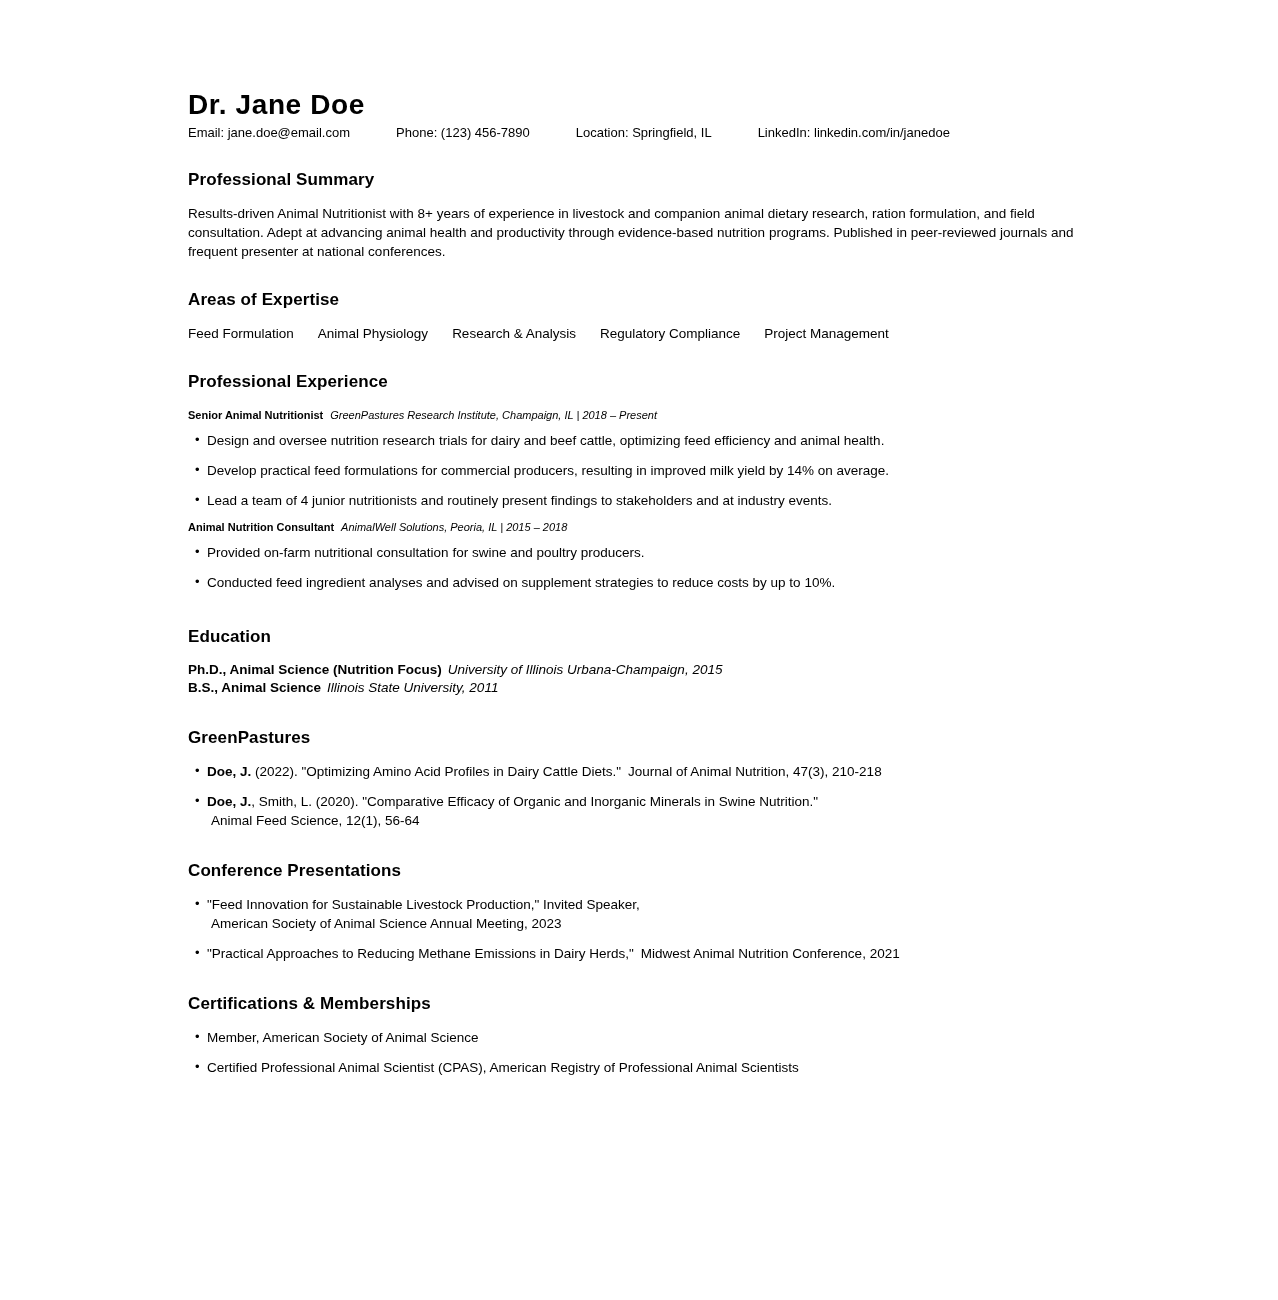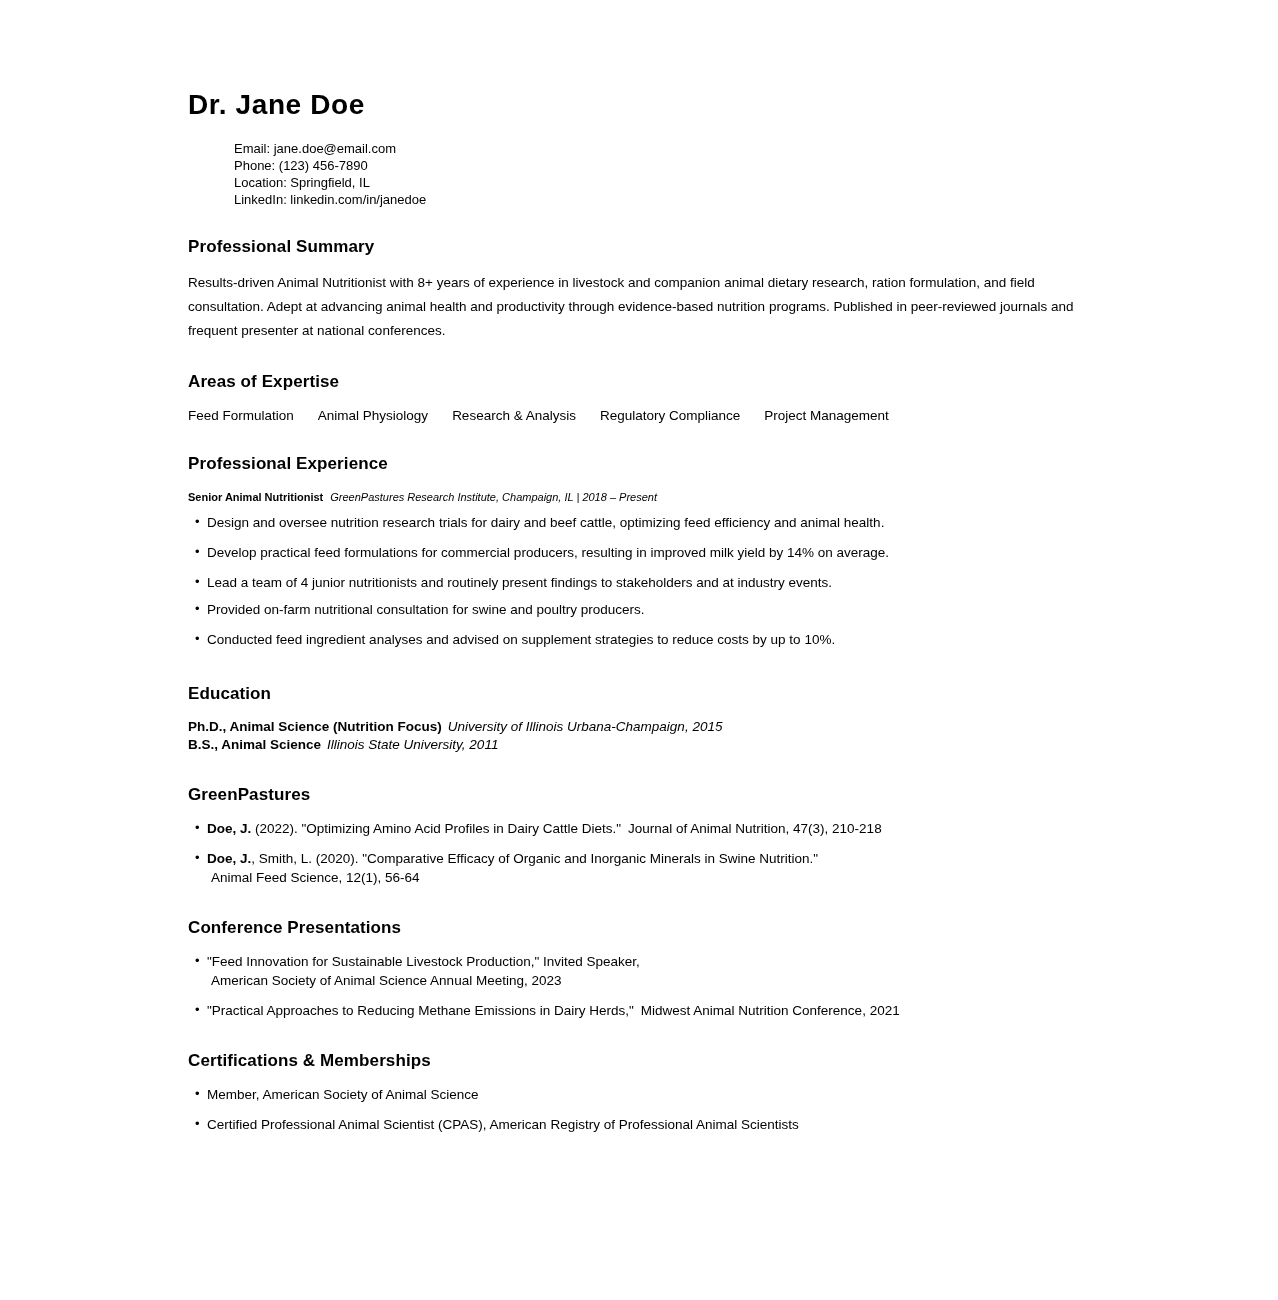--- a/index.html
+++ b/index.html
@@ -28,42 +28,42 @@
 
   
   .name {
     font-size: 28px;
     font-weight: bold;
     letter-spacing: 0.6px;
     line-height: 34px;
     margin: 0 0 0 0;
   }
   .contact-row {
-    margin-top: 18px;
+    margin-top: 2px;
     display: flex;
-    flex-direction: column;
+    flex-direction: row;
     align-items: baseline;
     font-size: 13px;
     line-height: 17px;
   }
   .contact-item { white-space: nowrap; }
   .contact-item + .contact-item { margin-left: 46px; }
 
   
   .section { margin-top: 28px; }
   .section-title {
     font-size: 17px;
     font-weight: bold;
     line-height: 21px;
     margin: 0 0 14px 0;
     letter-spacing: 0.1px;
   }
   .body-text {
     font-size: 13.5px;
-    line-height: 24px;
+    line-height: 19px;
     margin: 0;
     text-align: left;
   }
 
   
   .skills-row {
     display: flex;
     flex-direction: row;
     flex-wrap: wrap;
     font-size: 13.5px;
@@ -161,20 +161,23 @@
           <span class="job-title">Senior Animal Nutritionist</span><span class="job-meta">GreenPastures Research Institute, Champaign, IL | 2018 – Present</span>
         </p>
         <ul class="bullets">
           <li>Design and oversee nutrition research trials for dairy and beef cattle, optimizing feed efficiency and animal health.</li>
           <li>Develop practical feed formulations for commercial producers, resulting in improved milk yield by 14% on average.</li>
           <li>Lead a team of 4 junior nutritionists and routinely present findings to stakeholders and at industry events.</li>
         </ul>
       </div>
 
       <div class="job">
+        <p class="job-head">
+          <span class="job-title">Animal Nutrition Consultant</span><span class="job-meta">AnimalWell Solutions, Peoria, IL | 2015 – 2018</span>
+        </p>
         <ul class="bullets">
           <li>Provided on-farm nutritional consultation for swine and poultry producers.</li>
           <li>Conducted feed ingredient analyses and advised on supplement strategies to reduce costs by up to 10%.</li>
         </ul>
       </div>
     </div>
 
     <div class="section gap-exp">
       <h2 class="section-title">Education</h2>
       <p class="edu-line">

